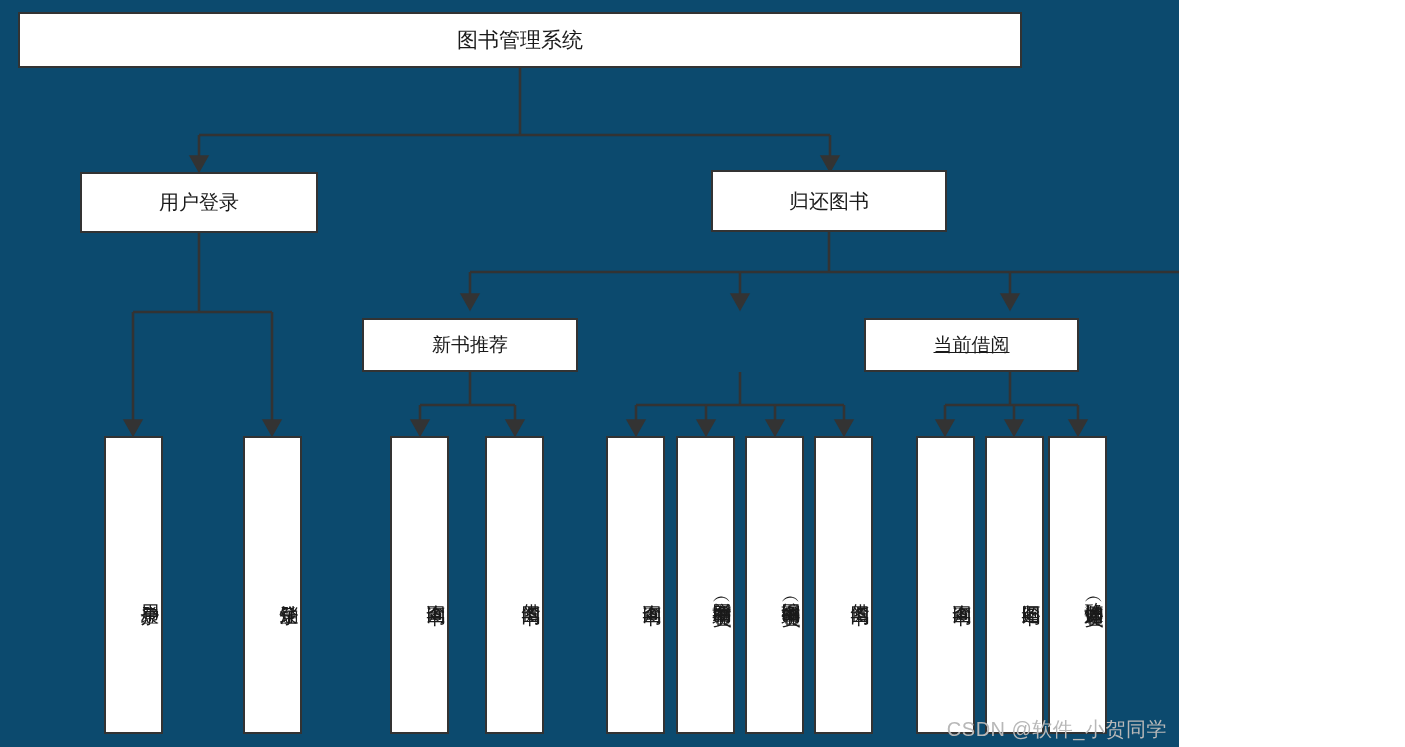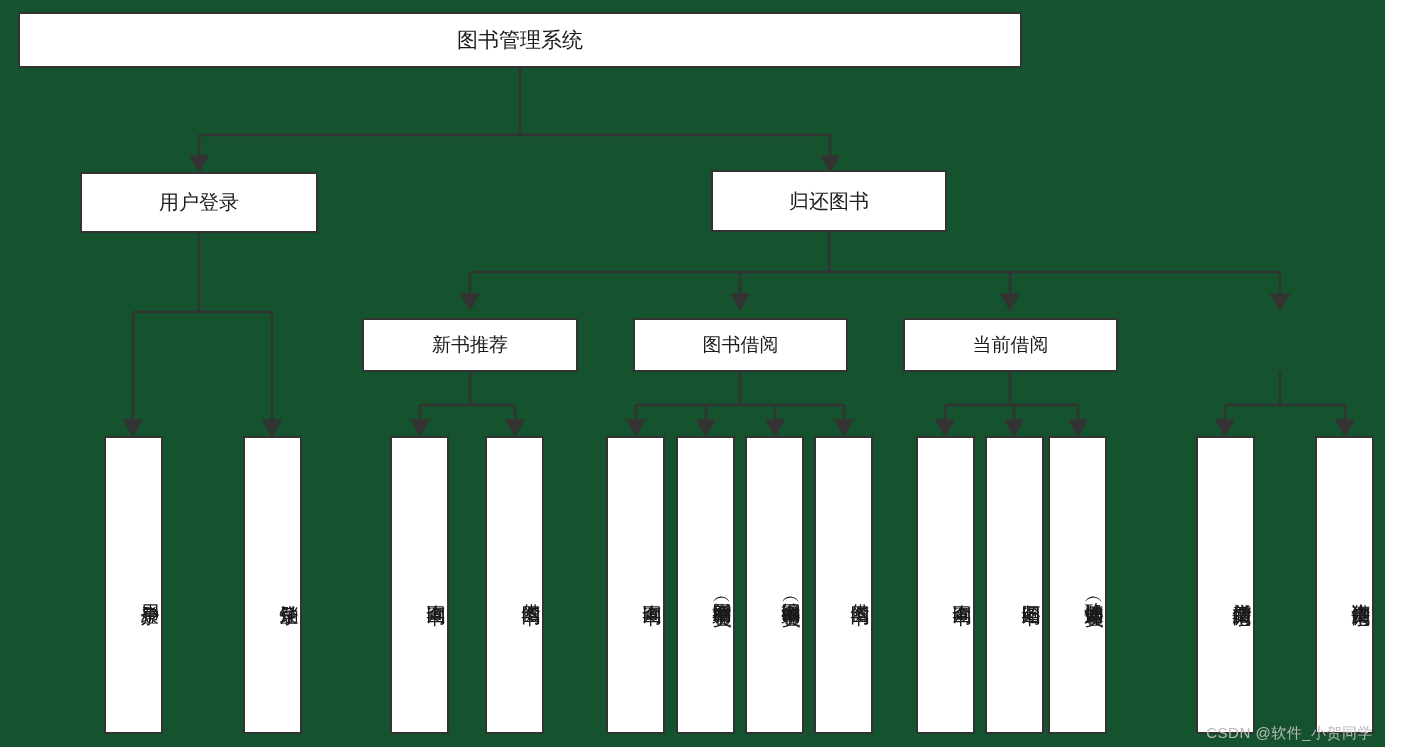--- a/index.html
+++ b/index.html
@@ -5,23 +5,23 @@
   html, body {
     margin: 0;
     padding: 0;
     background: #ffffff;
   }
   body {
     font-family: "Liberation Sans", "DejaVu Sans", sans-serif;
   }
   #canvas {
     position: relative;
-    width: 1385px;
+    width: 1179px;
     height: 747px;
-    background: #14532d;
+    background: #0c4a6e;
     overflow: hidden;
   }
   svg.edges {
     position: absolute;
     left: 0;
     top: 0;
     width: 1405px;
     height: 747px;
     pointer-events: none;
   }
@@ -59,21 +59,21 @@
     white-space: pre;
   }
   .leaf .node-label {
     white-space: normal;
     text-align: start;
   }
   .watermark {
     position: absolute;
     right: 12px;
     bottom: 4px;
-    font-size: 15px;
+    font-size: 20px;
     color: #b8b8b8;
     letter-spacing: 0.5px;
     white-space: nowrap;
   }
 </style>
 </head>
 <body>
 
 <div id="canvas">
 
@@ -134,24 +134,21 @@
   <div class="node level2" style="left:80px; top:172px; width:238px; height:61px;">
     <span class="node-label">用户登录</span>
   </div>
   <div class="node level2" style="left:711px; top:170px; width:236px; height:62px;">
     <span class="node-label">归还图书</span>
   </div>
 
   <div class="node level3" style="left:362px; top:318px; width:216px; height:54px;">
     <span class="node-label">新书推荐</span>
   </div>
-  <div class="node level3" style="left:633px; top:318px; width:215px; height:54px;">
-    <span class="node-label">图书借阅</span>
-  </div>
-  <div class="node level3" style="left:903px; top:318px; width:215px; height:54px;">
+  <div class="node level3" style="left:864px; top:318px; width:215px; height:54px;text-decoration:underline;">
     <span class="node-label">当前借阅</span>
   </div>
 
   <div class="node leaf" style="left:104px; top:436px; width:59px; height:298px;">
     <span class="node-label">用户登录</span>
   </div>
   <div class="node leaf" style="left:243px; top:436px; width:59px; height:298px;">
     <span class="node-label">注销登录</span>
   </div>
 

